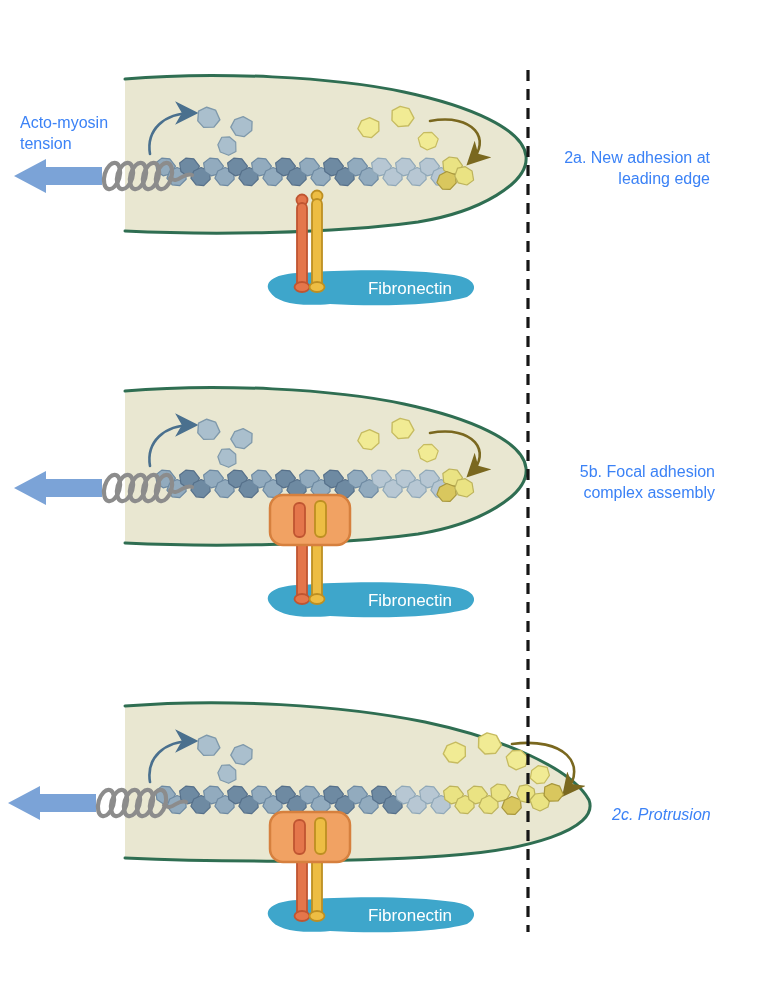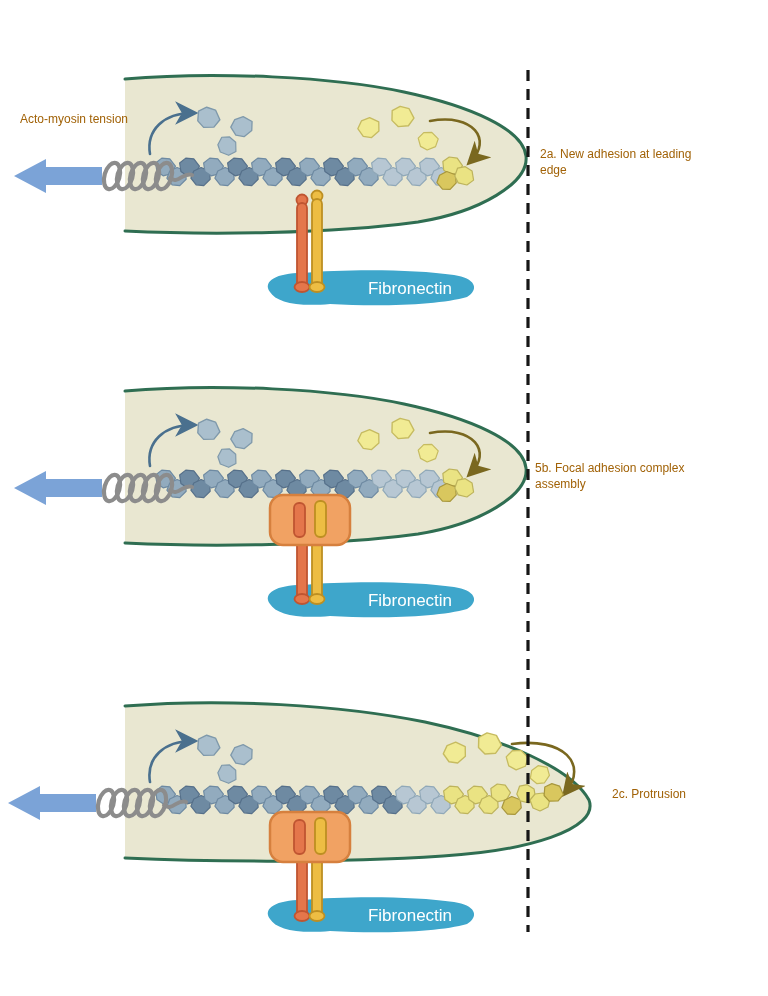--- a/index.html
+++ b/index.html
@@ -1,20 +1,20 @@
 <!DOCTYPE html>
 <html><head>
 <meta charset="utf-8">
 <style>
   html,body{margin:0;padding:0;background:#ffffff;}
   .stage{position:relative;width:768px;height:996px;background:#ffffff;overflow:hidden;
          font-family:"Liberation Sans",sans-serif;}
   svg{display:block;}
-  .side-label{position:absolute;font-size:12px;line-height:1.32;color:#a16207;}
-  .center{text-align:left;}
+  .side-label{position:absolute;font-size:16px;line-height:1.32;color:#3b82f6;}
+  .center{text-align:right;}
   
   .cell-fill{fill:#e9e7d1;}
   .cell-stroke{fill:none;stroke:#2f6e52;stroke-width:3;stroke-linecap:round;}
   
   .m-dark{fill:#6e8aa2;stroke:#56708a;}
   .m-mid{fill:#92abbe;stroke:#6e8aa2;}
   .m-light{fill:#b7c7d3;stroke:#90a8b8;}
   .m-yellow{fill:#eae383;stroke:#bdb35c;}
   .m-gold{fill:#d9c75e;stroke:#a8973c;}
   .m-fblue{fill:#aabfcd;stroke:#7f99ab;}
@@ -176,14 +176,14 @@
       <use href="#integrins" transform="translate(310,860)"></use>
       <use href="#complex" transform="translate(310,860)"></use>
     </g>
 
     <line class="dash" x1="528" y1="70" x2="528" y2="932"></line>
   </svg>
 
   <div class="side-label" style="left:20px;top:112px;width:112px;">Acto-myosin tension</div>
   <div class="side-label center" style="left:540px;top:147px;width:170px;">2a. New adhesion at leading edge</div>
   <div class="side-label center" style="left:535px;top:461px;width:180px;">5b. Focal adhesion complex assembly</div>
-  <div class="side-label" style="left:612px;top:787px;width:150px;">2c. Protrusion</div>
+  <div class="side-label" style="left:612px;top:804px;width:150px;font-style:italic;">2c. Protrusion</div>
 </div>
 
 </body></html>

